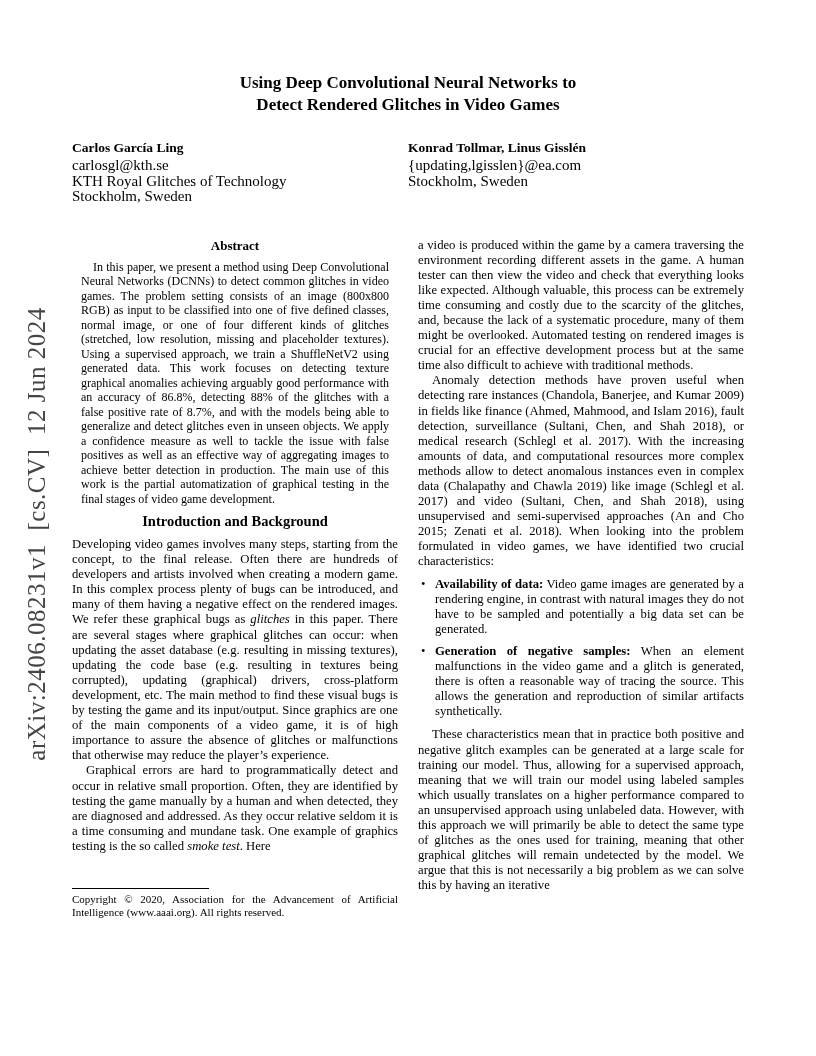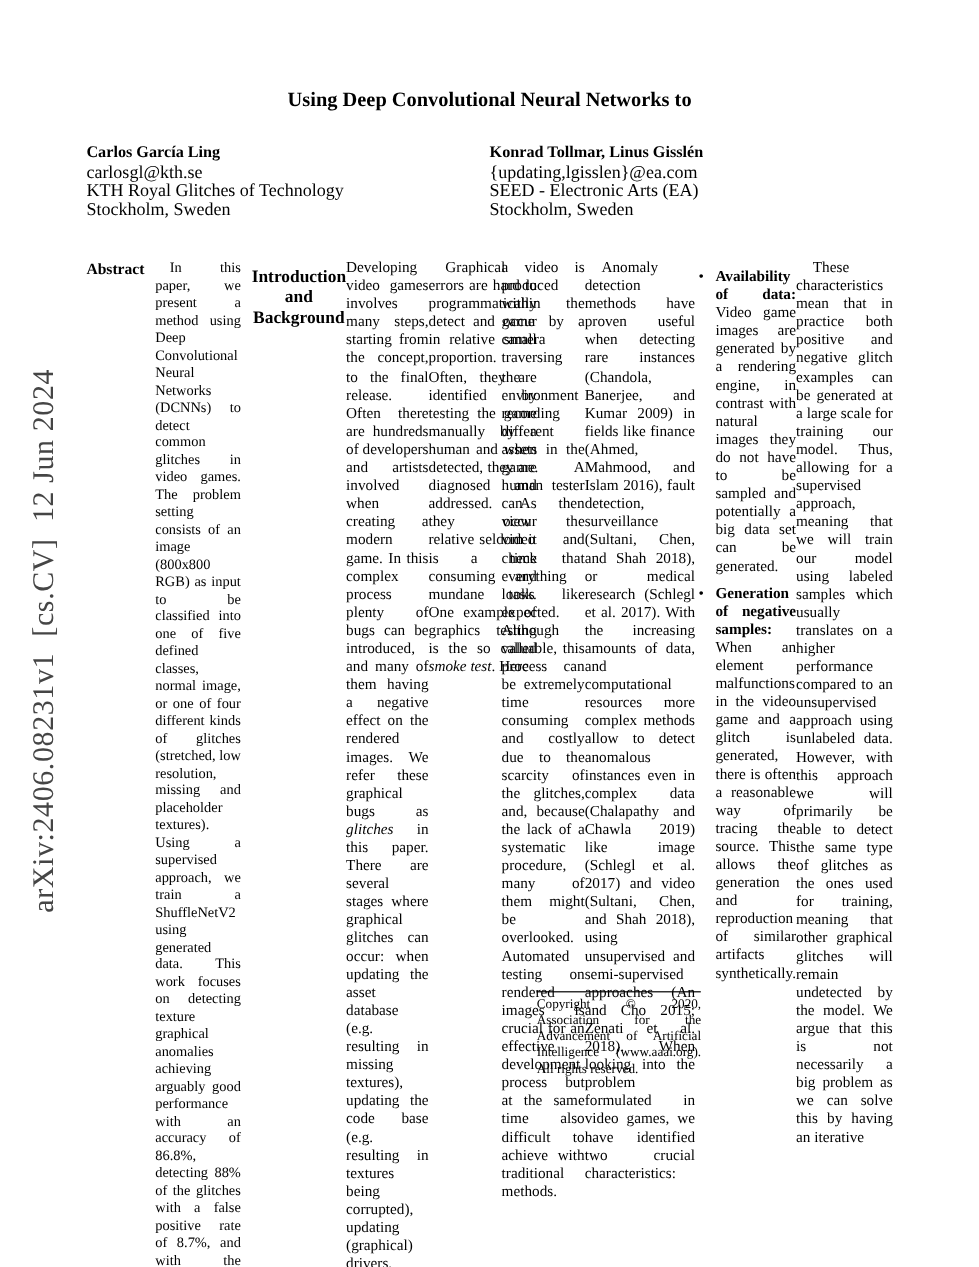--- a/index.html
+++ b/index.html
@@ -59,21 +59,21 @@
   }
   .columns {
     display: flex;
     gap: 20px;
     margin-top: 33px;
     height: 682px;
   }
   .col {
     width: 326px;
     display: flex;
-    flex-direction: row;
+    flex-direction: column;
   }
   .abstract-heading {
     text-align: center;
     font-weight: bold;
     font-size: 13px;
     margin-bottom: 6px;
   }
   .abstract-text {
     font-size: 12px;
     line-height: 14.5px;
@@ -131,33 +131,33 @@
 <body>
 
 <div class="page">
 
   <div class="arxiv-watermark">arXiv:2406.08231v1  [cs.CV]  12 Jun 2024</div>
 
   <div class="content">
 
     <div class="paper-title">
       <div>Using Deep Convolutional Neural Networks to</div>
+      <div>Detect Rendered Glitches in Video Games</div>
     </div>
 
     <div class="authors-row">
       <div class="author-block">
         <div class="author-name">Carlos García Ling</div>
         <div class="author-line">carlosgl@kth.se</div>
         <div class="author-line">KTH Royal Glitches of Technology</div>
         <div class="author-line">Stockholm, Sweden</div>
       </div>
       <div class="author-block">
         <div class="author-name">Konrad Tollmar, Linus Gisslén</div>
         <div class="author-line">{updating,lgisslen}@ea.com</div>
-        <div class="author-line">SEED - Electronic Arts (EA)</div>
         <div class="author-line">Stockholm, Sweden</div>
       </div>
     </div>
 
     <div class="columns">
 
       <div class="col">
         <div class="abstract-heading">Abstract</div>
         <div class="abstract-text">In this paper, we present a method using Deep Convolutional Neural Networks (DCNNs) to detect common glitches in video games. The problem setting consists of an image (800x800 RGB) as input to be classified into one of five defined classes, normal image, or one of four different kinds of glitches (stretched, low resolution, missing and placeholder textures). Using a supervised approach, we train a ShuffleNetV2 using generated data. This work focuses on detecting texture graphical anomalies achieving arguably good performance with an accuracy of 86.8%, detecting 88% of the glitches with a false positive rate of 8.7%, and with the models being able to generalize and detect glitches even in unseen objects. We apply a confidence measure as well to tackle the issue with false positives as well as an effective way of aggregating images to achieve better detection in production. The main use of this work is the partial automatization of graphical testing in the final stages of video game development.</div>
 

